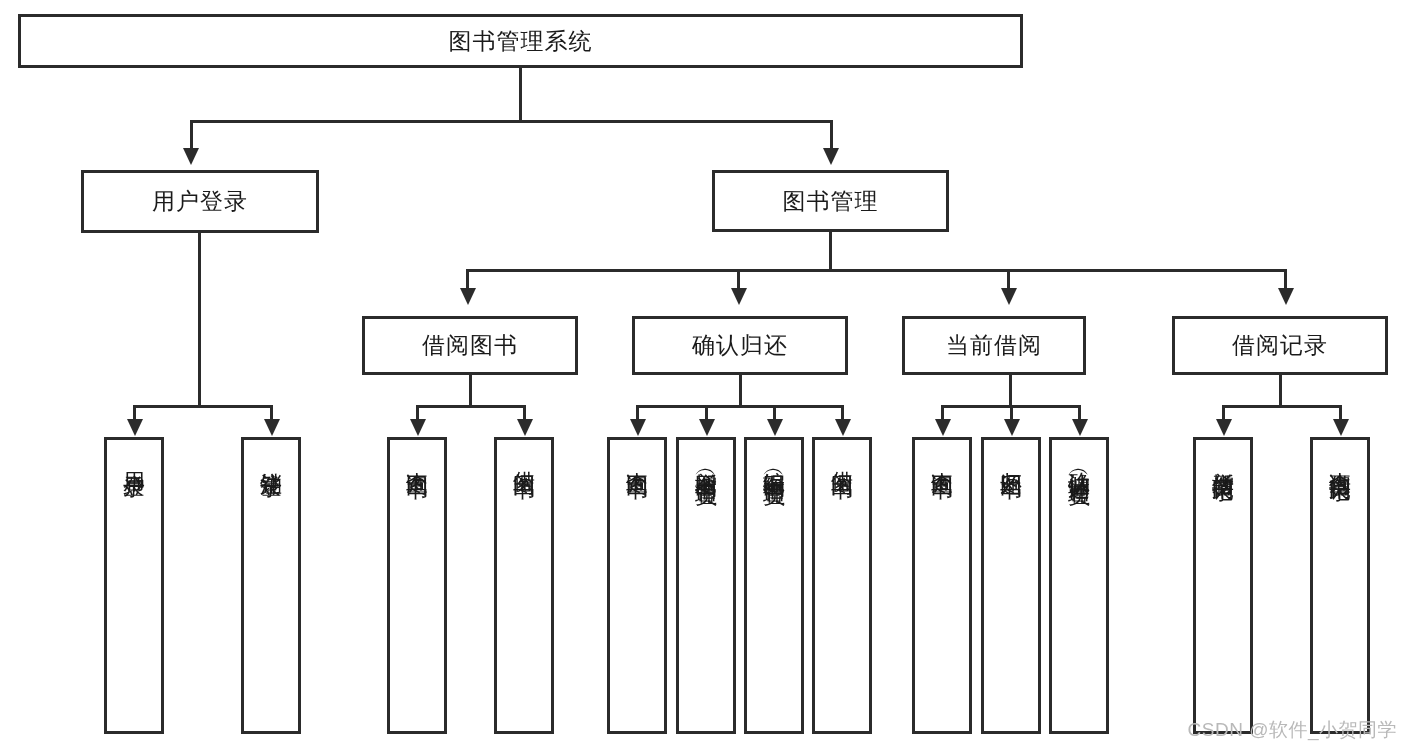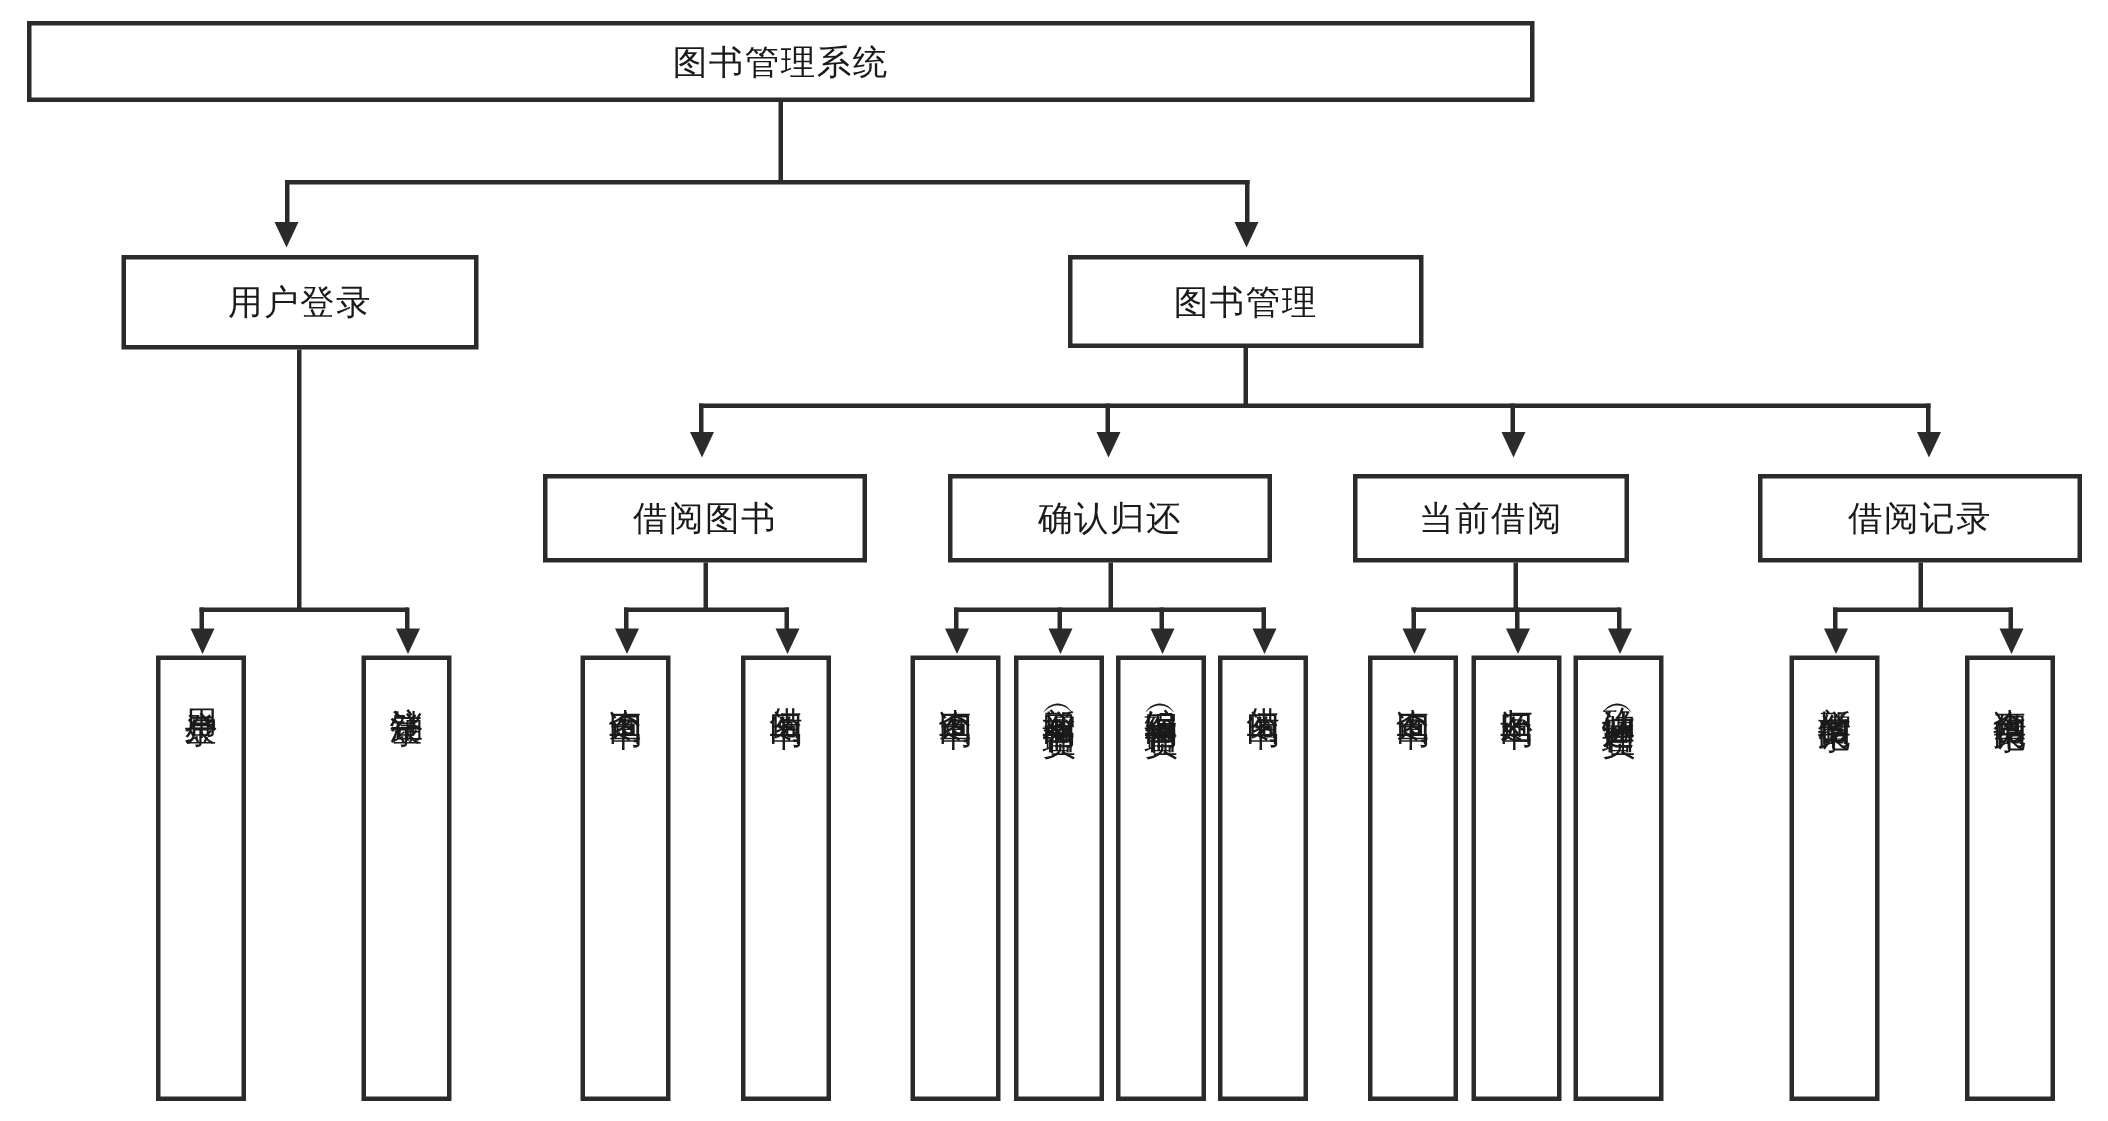--- a/index.html
+++ b/index.html
@@ -213,14 +213,15 @@
     <span class="leaf-label">确认归还（管理员）</span>
   </div>
 
   <div class="node leaf" style="left:1193px; top:437px; width:60px; height:297px;">
     <span class="leaf-label">新增借阅记录</span>
   </div>
   <div class="node leaf" style="left:1310px; top:437px; width:60px; height:297px;">
     <span class="leaf-label">查询借阅记录</span>
   </div>
 
+  <div id="watermark">CSDN @软件_小贺同学</div>
 
 </div>
 
 </body></html>

